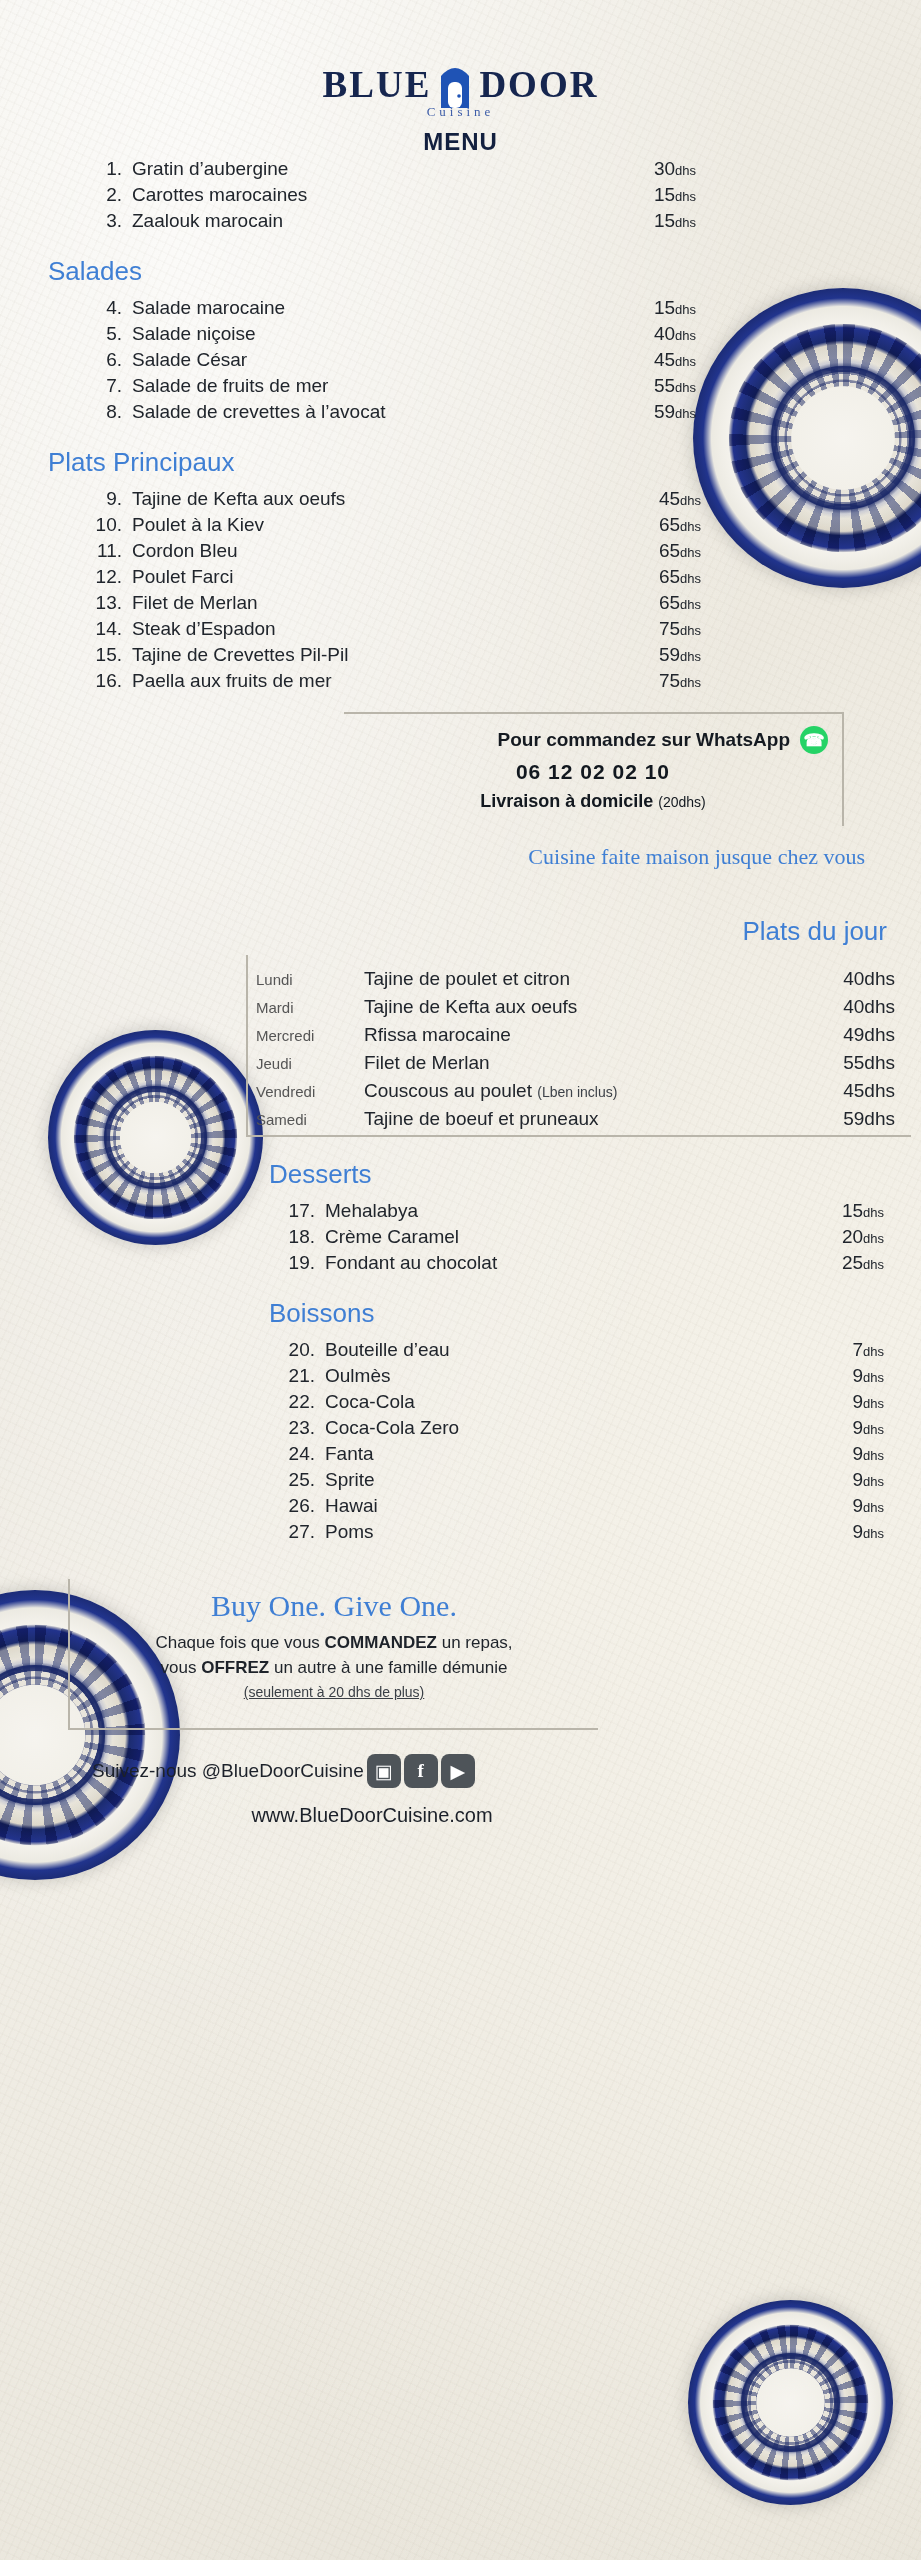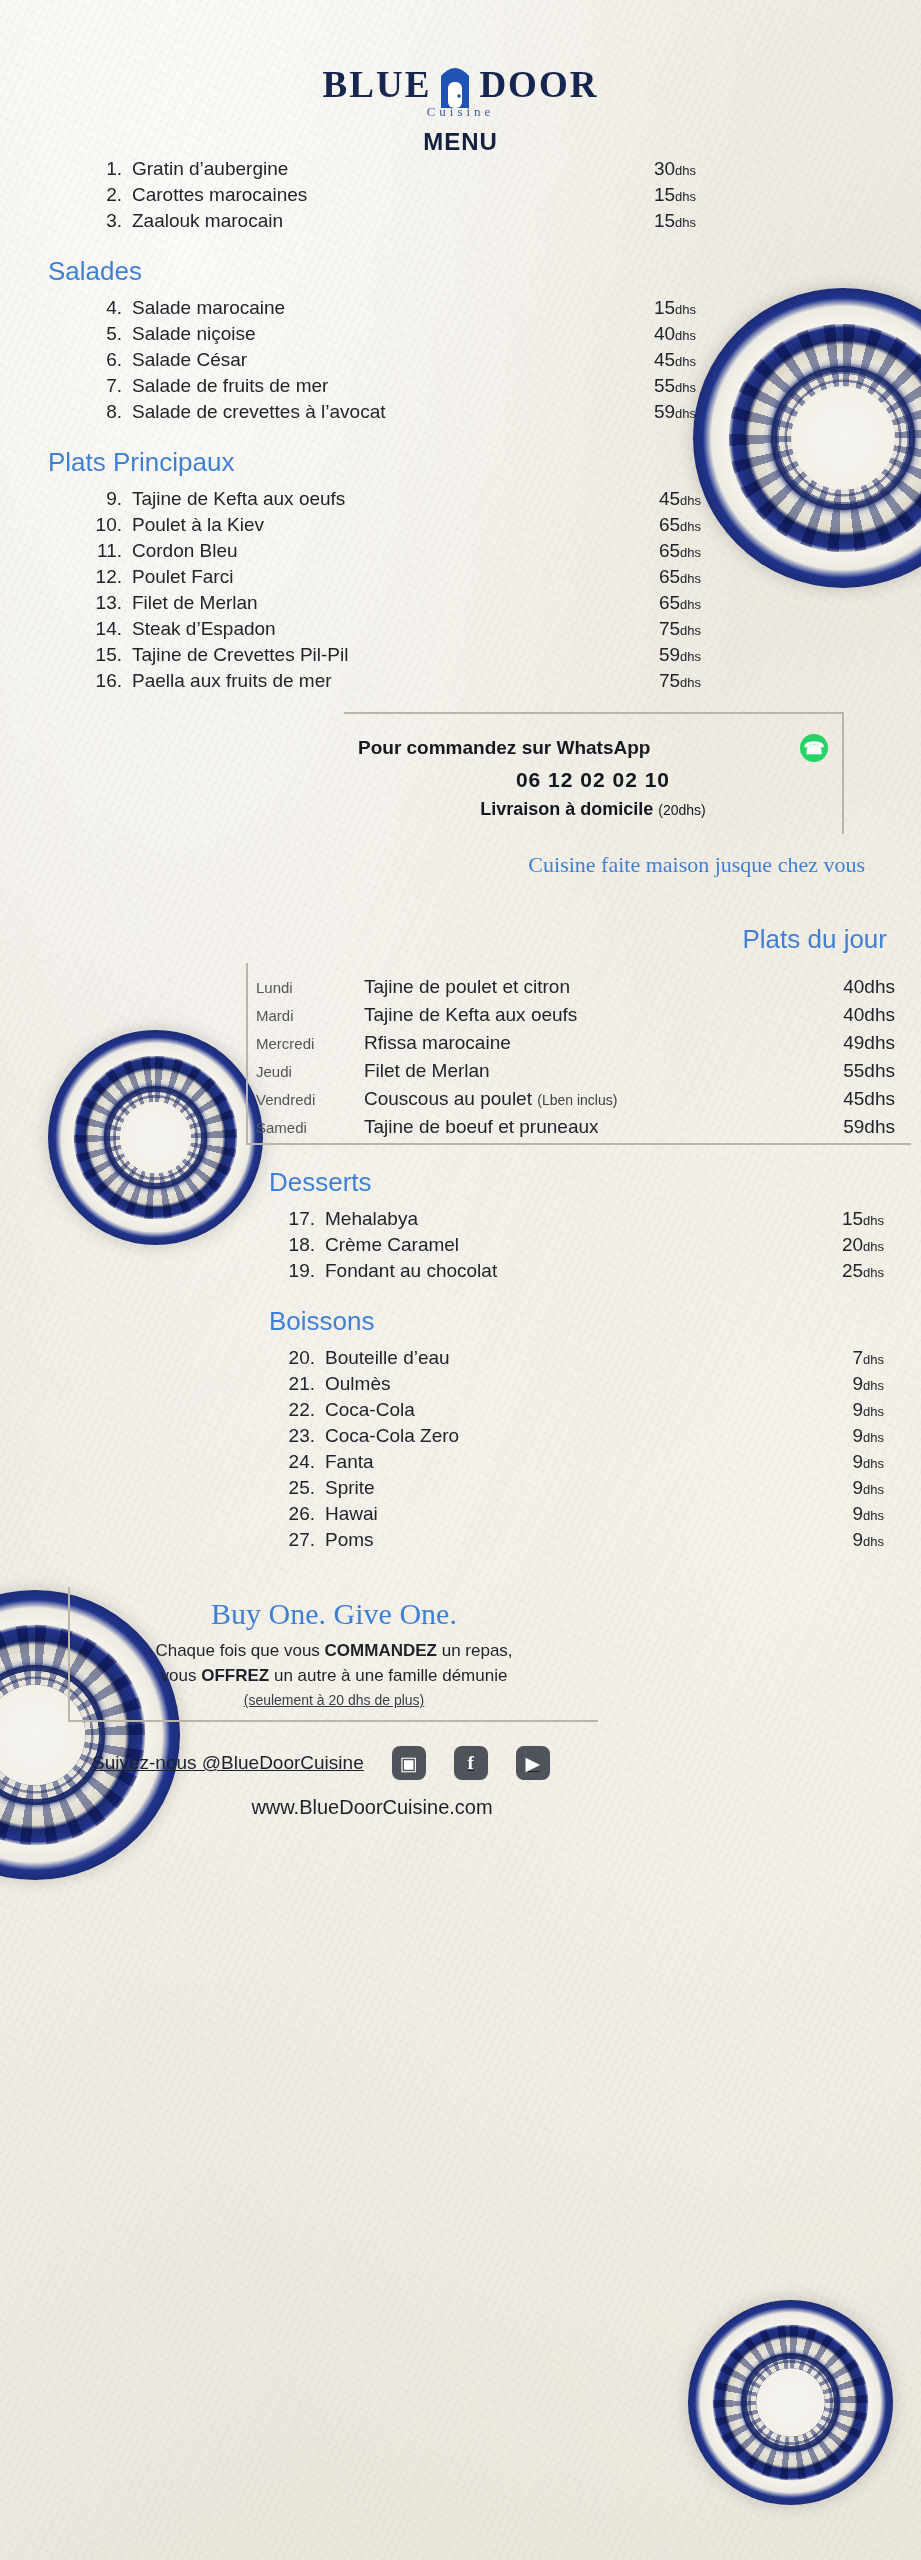--- a/index.html
+++ b/index.html
@@ -179,23 +179,22 @@
     padding: 12px 14px 14px 14px;
     box-sizing: border-box;
     text-align: center;
   }
   .wa-line1 {
     font-size: 19px;
     font-weight: bold;
     color: #151a21;
     display: flex;
     align-items: center;
-    justify-content: space-between;
+    justify-content: flex-end;
     gap: 10px;
-    margin-top: 8px;
   }
   .wa-icon {
     width: 28px; height: 28px;
     border-radius: 50%;
     background: #25d366;
     display: inline-flex;
     align-items: center;
     justify-content: center;
     color: #fff;
     font-size: 17px;
@@ -260,21 +259,21 @@
   .pdj-price { width: 72px; text-align: right; flex: none; white-space: nowrap; }
 
   
   .bogo {
     margin: 34px 0 0 34px;
     width: 530px;
     box-sizing: border-box;
     border: 2px solid #b9b5aa;
     border-top: 0;
     border-right: 0;
-    padding: 10px 16px 12px 16px;
+    padding: 10px 16px 28px 16px;
     text-align: center;
   }
   .bogo-title {
     color: #3f7fd4;
     font-size: 30px;
     font-family: "Liberation Serif", serif;
     margin-bottom: 8px;
   }
   .bogo-text {
     font-size: 17px;
@@ -289,24 +288,23 @@
   }
 
   
   .footer {
     margin-top: 24px;
     padding-left: 58px;
   }
   .follow {
     display: flex;
     align-items: center;
-    gap: 28px;
+    gap: 3px;
     font-size: 19px;
     color: #1c212a;
-    text-decoration: underline;
   }
   .sicon {
     width: 34px; height: 34px;
     border-radius: 8px;
     background: #4e5459;
     color: #fff;
     display: inline-flex;
     align-items: center;
     justify-content: center;
     font-size: 19px;

